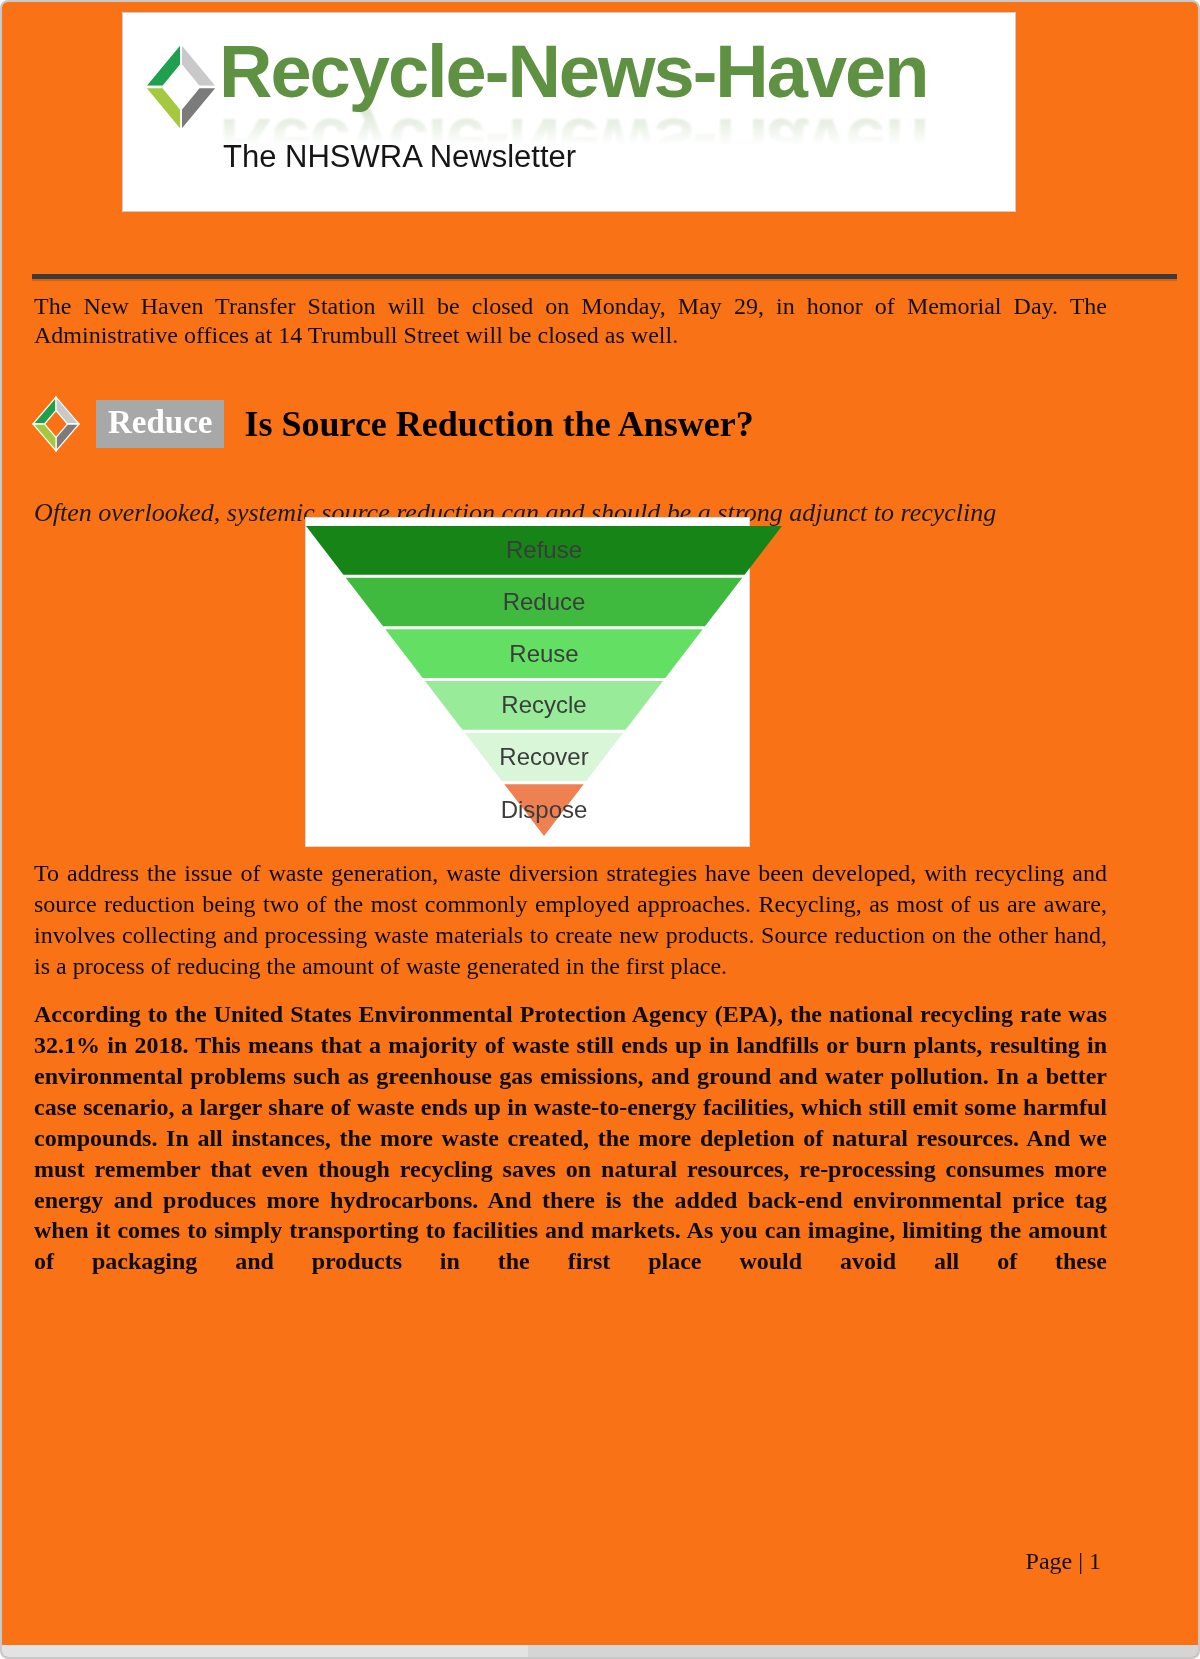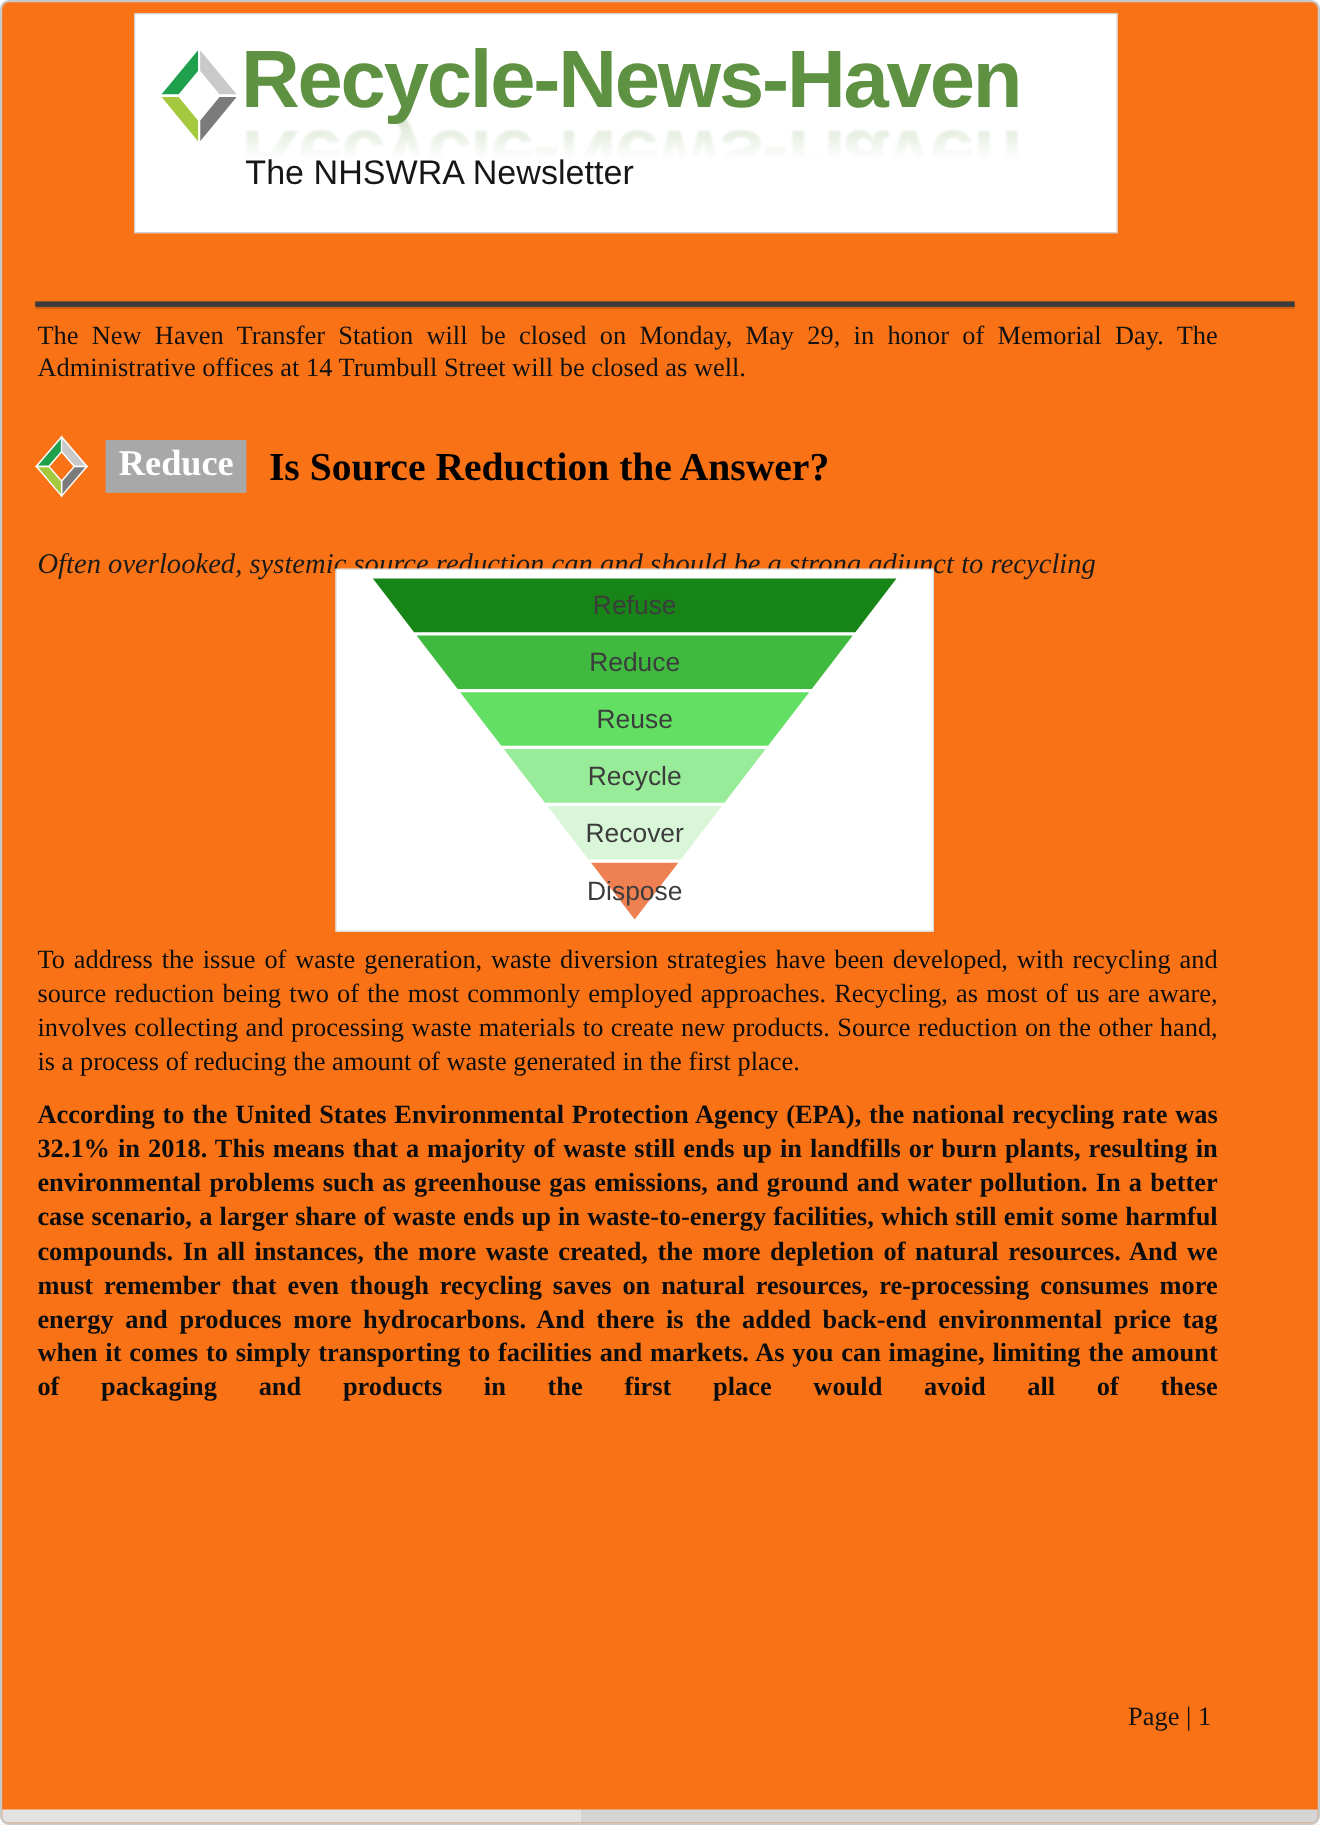--- a/index.html
+++ b/index.html
@@ -43,21 +43,21 @@
   .feature-row { position:absolute; left:30px; top:394px; display:flex; align-items:center; }
   .feature-logo { width:48px; height:56px; margin-right:16px; }
   .feature-badge {
     background:var(--badge-gray,#a8a8a8); color:#fff; font-weight:bold;
     font-size:33px; line-height:1.3; padding:1px 12px 5px;
   }
   .feature-heading { font-size:36px; font-weight:bold; margin-left:20px; white-space:nowrap; color:#000; }
   .feature-sub { position:absolute; left:32px; top:496px; font-style:italic; font-size:26px; color:#1a1a1a; white-space:nowrap; }
   
   .chart-box {
-    position:absolute; left:303px; top:515px; width:544px; height:330px;
+    position:absolute; left:303px; top:515px; width:445px; height:330px;
     border:1px solid #d9d9d9; background:#fff;
   }
   .chart-box svg { display:block; margin:8px auto 0; overflow:visible; }
   .funnel-label { font-family:"Liberation Sans", sans-serif; font-size:24px; fill:#3c3c3c; }
   
   .article { position:absolute; left:32px; top:856px; width:1073px; font-size:24px; line-height:1.29; color:#0d0d0d; }
   .article p { text-align:justify; margin-bottom:17px; }
   .article p.cont { text-align-last:justify;font-weight:bold; }
   
   .page-number { position:absolute; top:1546px; right:97px; font-size:24px; color:#111; }

